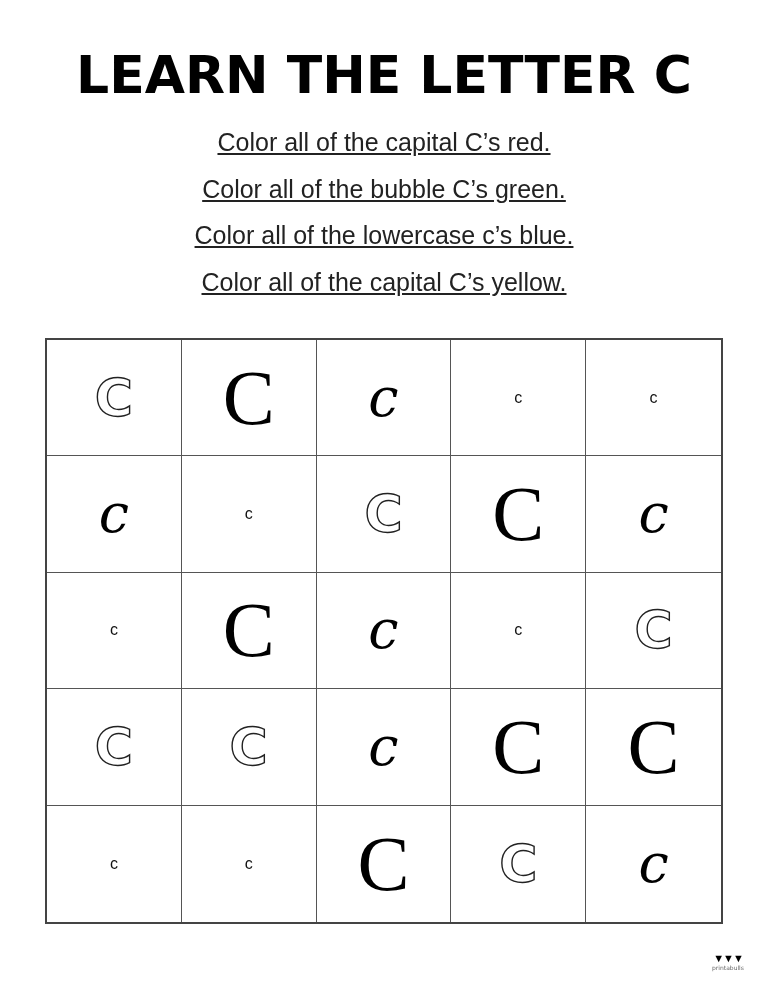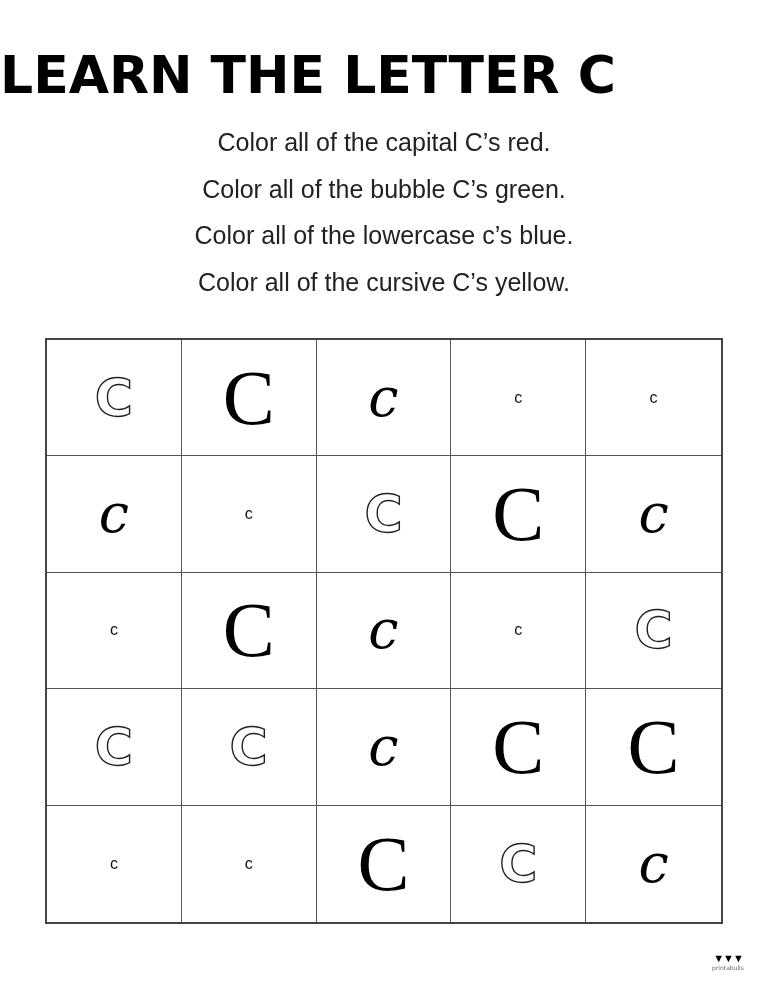--- a/index.html
+++ b/index.html
@@ -1,40 +1,40 @@
 <!DOCTYPE html>
 <html><head>
 <meta charset="utf-8">
 <style>
   html, body { margin: 0; padding: 0; background: #ffffff; }
   body { width: 768px; height: 994px; position: relative; overflow: hidden; font-family: "Liberation Sans", sans-serif; color: #111; }
-  .title { position: absolute; top: 40px; left: 0; width: 768px; text-align: left; font-family: "DejaVu Sans", sans-serif; font-weight: bold; font-size: 52px; letter-spacing: 0px; color: #000; line-height: 70px; }
+  .title { position: absolute; top: 40px; left: 0; width: 768px; text-align: center; font-family: "DejaVu Sans", sans-serif; font-weight: bold; font-size: 52px; letter-spacing: 0px; color: #000; line-height: 70px; }
   .instructions { position: absolute; top: 122px; left: 0; width: 768px; text-align: center; }
-  .instr-line { font-family: "Liberation Sans", sans-serif; font-size: 25px; color: #222; height: 46.5px; line-height: 40px; }
+  .instr-line { font-family: "Liberation Sans", sans-serif; font-size: 25px; color: #222; height: 46.5px; line-height: 40px; text-decoration: underline; }
   .grid { position: absolute; left: 45px; top: 338px; width: 678px; height: 586px; border: 2px solid #444; box-sizing: border-box; display: grid; grid-template-columns: repeat(5, 1fr); grid-template-rows: repeat(5, 1fr); }
   .cell { border-right: 1.5px solid #555; border-bottom: 1.5px solid #555; display: flex; align-items: center; justify-content: center; box-sizing: border-box; }
   .cell:nth-child(5n) { border-right: none; }
   .cell:nth-last-child(-n+5) { border-bottom: none; }
   .g-capital { font-family: "Liberation Serif", serif; font-size: 78px; color: #000; line-height: 1; }
   .g-cursive { font-family: "DejaVu Serif", serif; font-style: italic; font-size: 54px; color: #000; line-height: 1; }
   .g-bubble { font-family: "DejaVu Sans", sans-serif; font-weight: bold; font-size: 52px; color: #fff; -webkit-text-stroke: 1.4px #222; line-height: 1; }
   .logo { position: absolute; left: 706px; top: 952px; width: 44px; text-align: center; }
   .logo-icon { font-size: 11px; color: #000; letter-spacing: -1px; }
   .logo-text { font-size: 6px; color: #666; font-family: "DejaVu Sans", sans-serif; }
 </style>
 </head>
 <body>
 
 <div class="title">LEARN THE LETTER C</div>
 
 <div class="instructions">
   <div class="instr-line">Color all of the capital C’s red.</div>
   <div class="instr-line">Color all of the bubble C’s green.</div>
   <div class="instr-line">Color all of the lowercase c’s blue.</div>
-  <div class="instr-line">Color all of the cursive C’s yellow.</div>
+  <div class="instr-line">Color all of the capital C’s yellow.</div>
 </div>
 
 <div class="grid" id="letter-grid">
     <div class="cell">
       <span class="g-bubble">C</span>
     </div>
     <div class="cell">
       <span class="g-capital">C</span>
     </div>
     <div class="cell">

